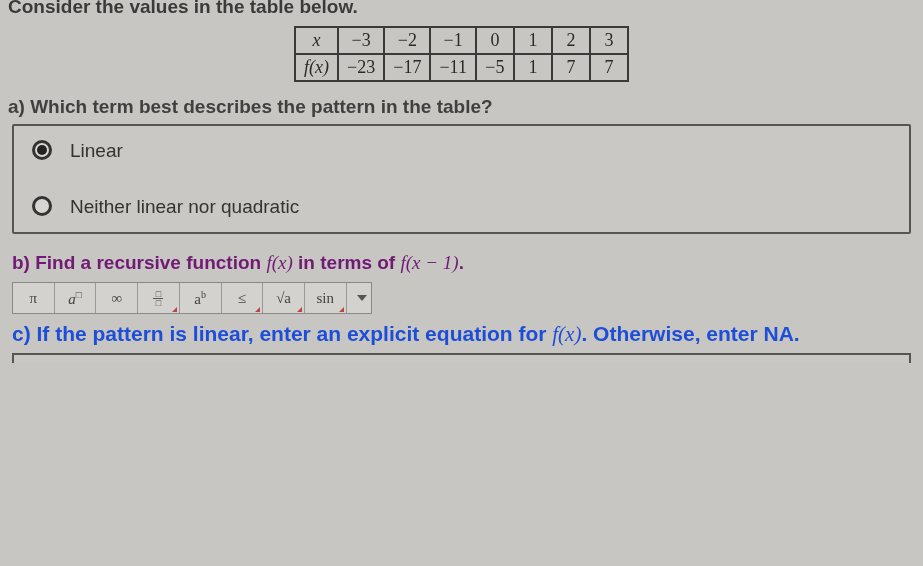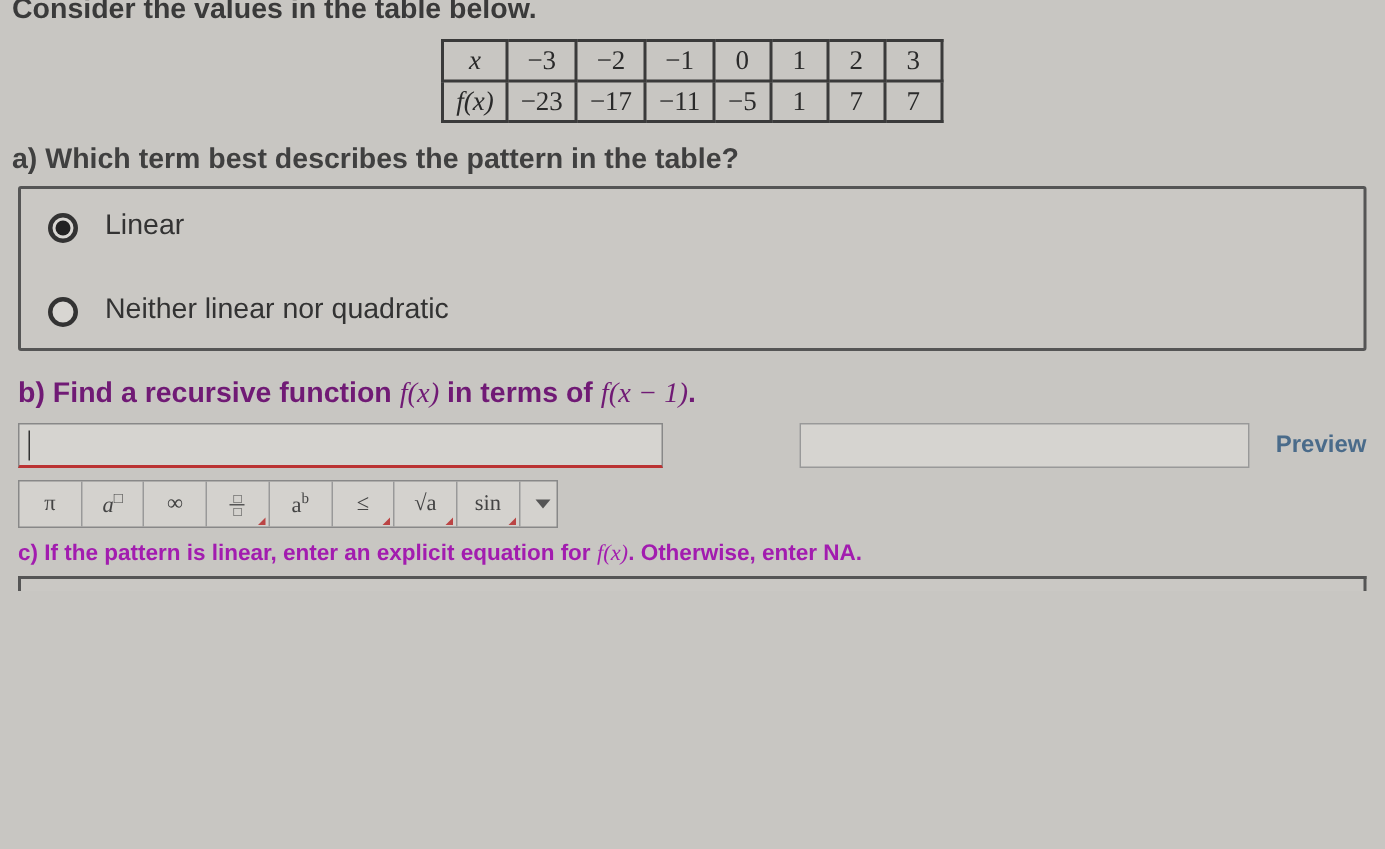--- a/index.html
+++ b/index.html
@@ -45,21 +45,21 @@
     margin: 8px 0 6px 0;
   }
   .options {
     border: 2px solid #555;
     border-radius: 2px;
     margin: 0 4px 18px 4px;
     background: #cac8c4;
   }
   .option-row {
     display: flex;
-    align-items: flex-end;
+    align-items: flex-start;
     padding: 14px 18px;
     gap: 18px;
   }
   .option-row + .option-row {
     margin-top: 6px;
   }
   .radio {
     width: 20px;
     height: 20px;
     border: 3px solid #333;
@@ -155,23 +155,23 @@
     border-bottom: 5px solid #b44;
   }
   .dd-caret {
     width: 0; height: 0;
     border-left: 5px solid transparent;
     border-right: 5px solid transparent;
     border-top: 6px solid #555;
     margin-left: 6px;
   }
   .qc {
-    font-size: 15px;
-    font-weight: 600;
-    color: #a21caf;
+    font-size: 21px;
+    font-weight: 600;
+    color: #1d4ed8;
     margin: 8px 4px 4px 4px;
   }
   .bottom-box {
     border-top: 2px solid #555;
     border-left: 2px solid #555;
     border-right: 2px solid #555;
     height: 10px;
     margin: 6px 4px 0 4px;
     background: #cac8c4;
   }
@@ -218,25 +218,20 @@
     <div class="option-row">
       <span class="radio"></span>
       <span class="option-label">Neither linear nor quadratic</span>
     </div>
   </div>
 
   <div class="qb">
     <span>b) Find a recursive function </span><span class="math">f(x)</span><span> in terms of </span><span class="math">f(x − 1)</span><span>.</span>
   </div>
 
-  <div class="answer-area">
-    <div class="text-input"><span class="cursor"></span></div>
-    <div class="preview-box"></div>
-    <div class="preview-label">Preview</div>
-  </div>
 
   <div class="toolbar">
     <div class="tool">
         <span>π</span>
       </div>
     <div class="tool">
         <span style="font-style:italic"><span>a</span><sup>□</sup></span>
       </div>
     <div class="tool">
         <span>∞</span>

